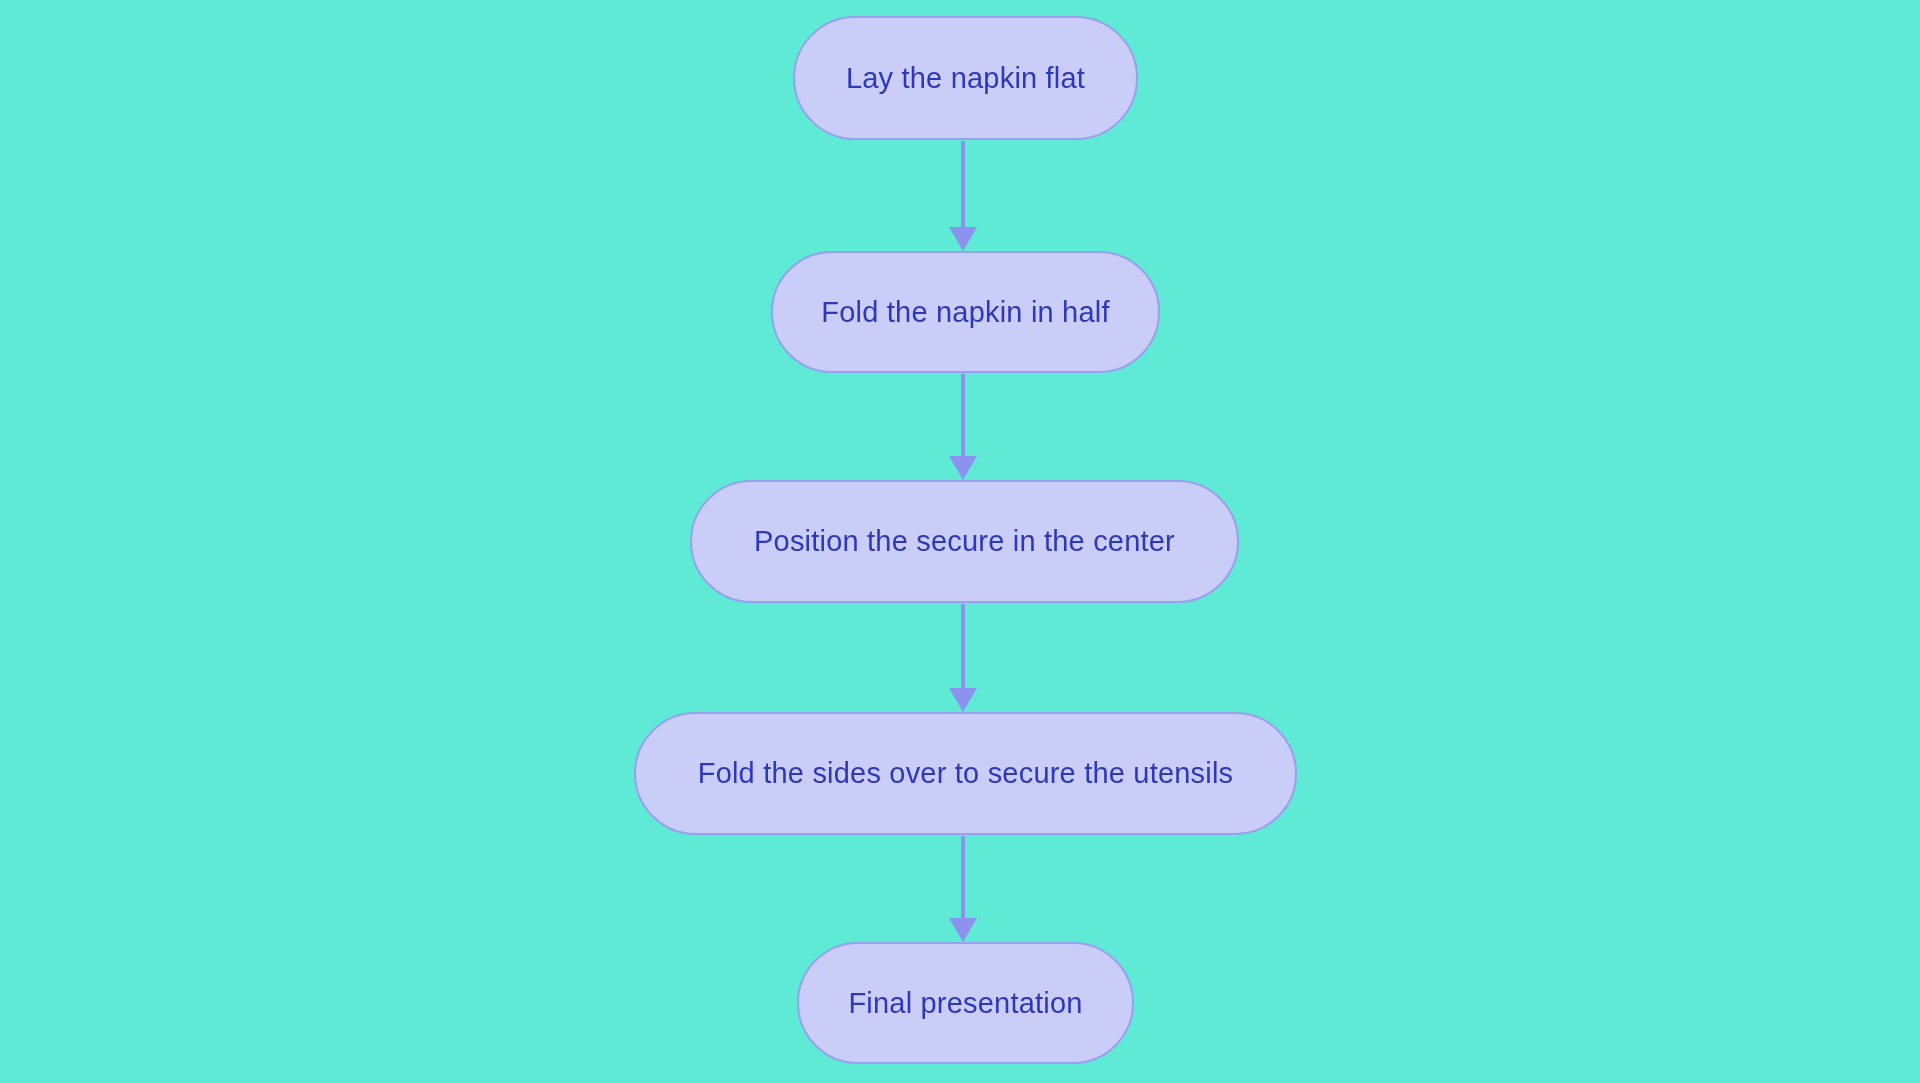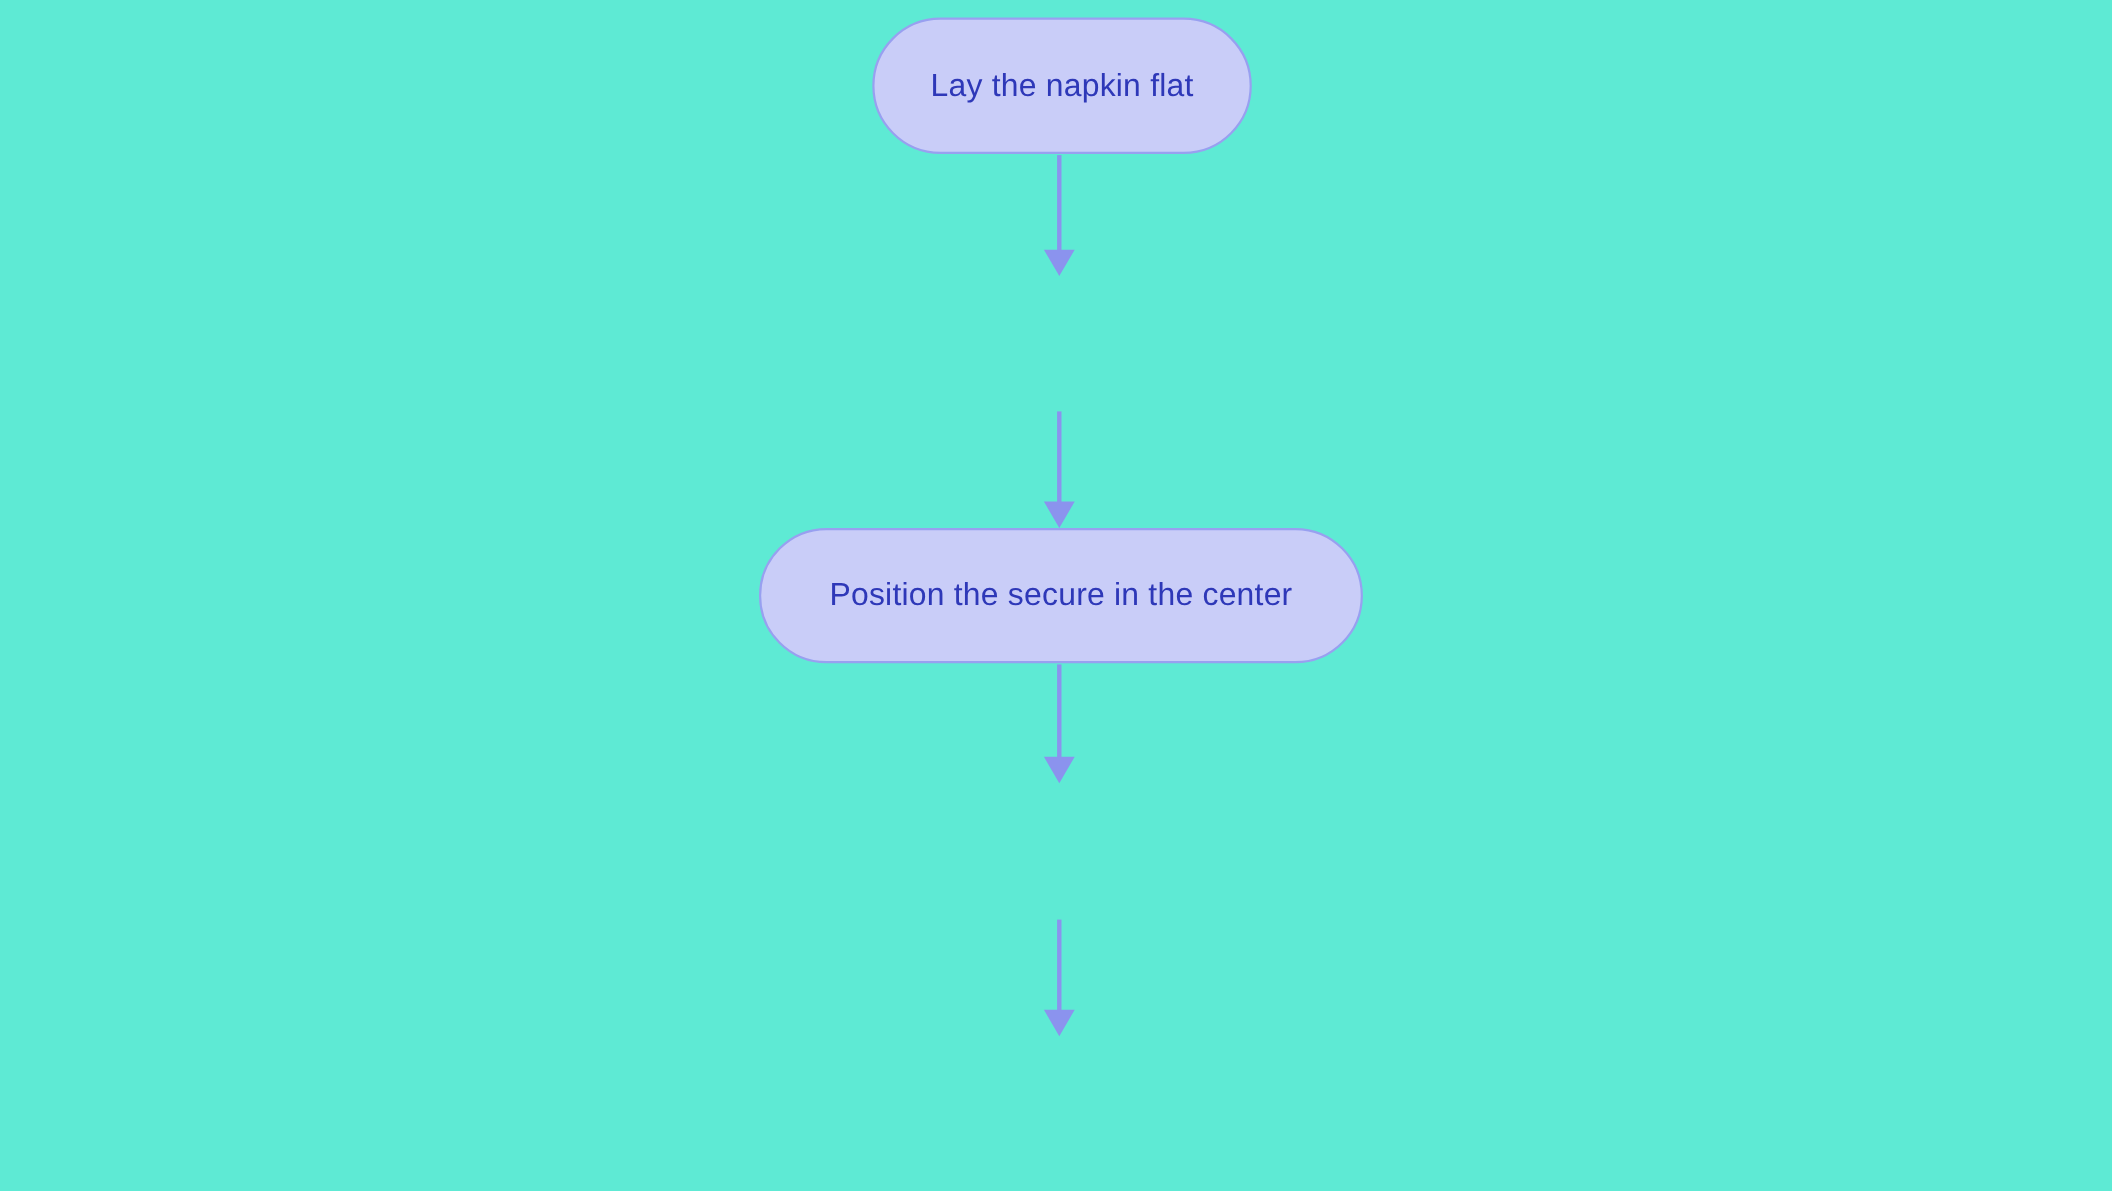--- a/index.html
+++ b/index.html
@@ -65,29 +65,38 @@
 
 <div class="canvas">
 
   <div class="flow-node node-1">
     <span>Lay the napkin flat</span>
   </div>
 
   <div class="edge-line line-1"></div>
   <div class="edge-head head-1"></div>
 
+  <div class="flow-node node-2">
+    <span>Fold the napkin in half</span>
+  </div>
 
   <div class="edge-line line-2"></div>
   <div class="edge-head head-2"></div>
 
   <div class="flow-node node-3">
     <span>Position the secure in the center</span>
   </div>
 
   <div class="edge-line line-3"></div>
   <div class="edge-head head-3"></div>
 
+  <div class="flow-node node-4">
+    <span>Fold the sides over to secure the utensils</span>
+  </div>
 
   <div class="edge-line line-4"></div>
   <div class="edge-head head-4"></div>
 
+  <div class="flow-node node-5">
+    <span>Final presentation</span>
+  </div>
 
 </div>
 
 </body></html>

